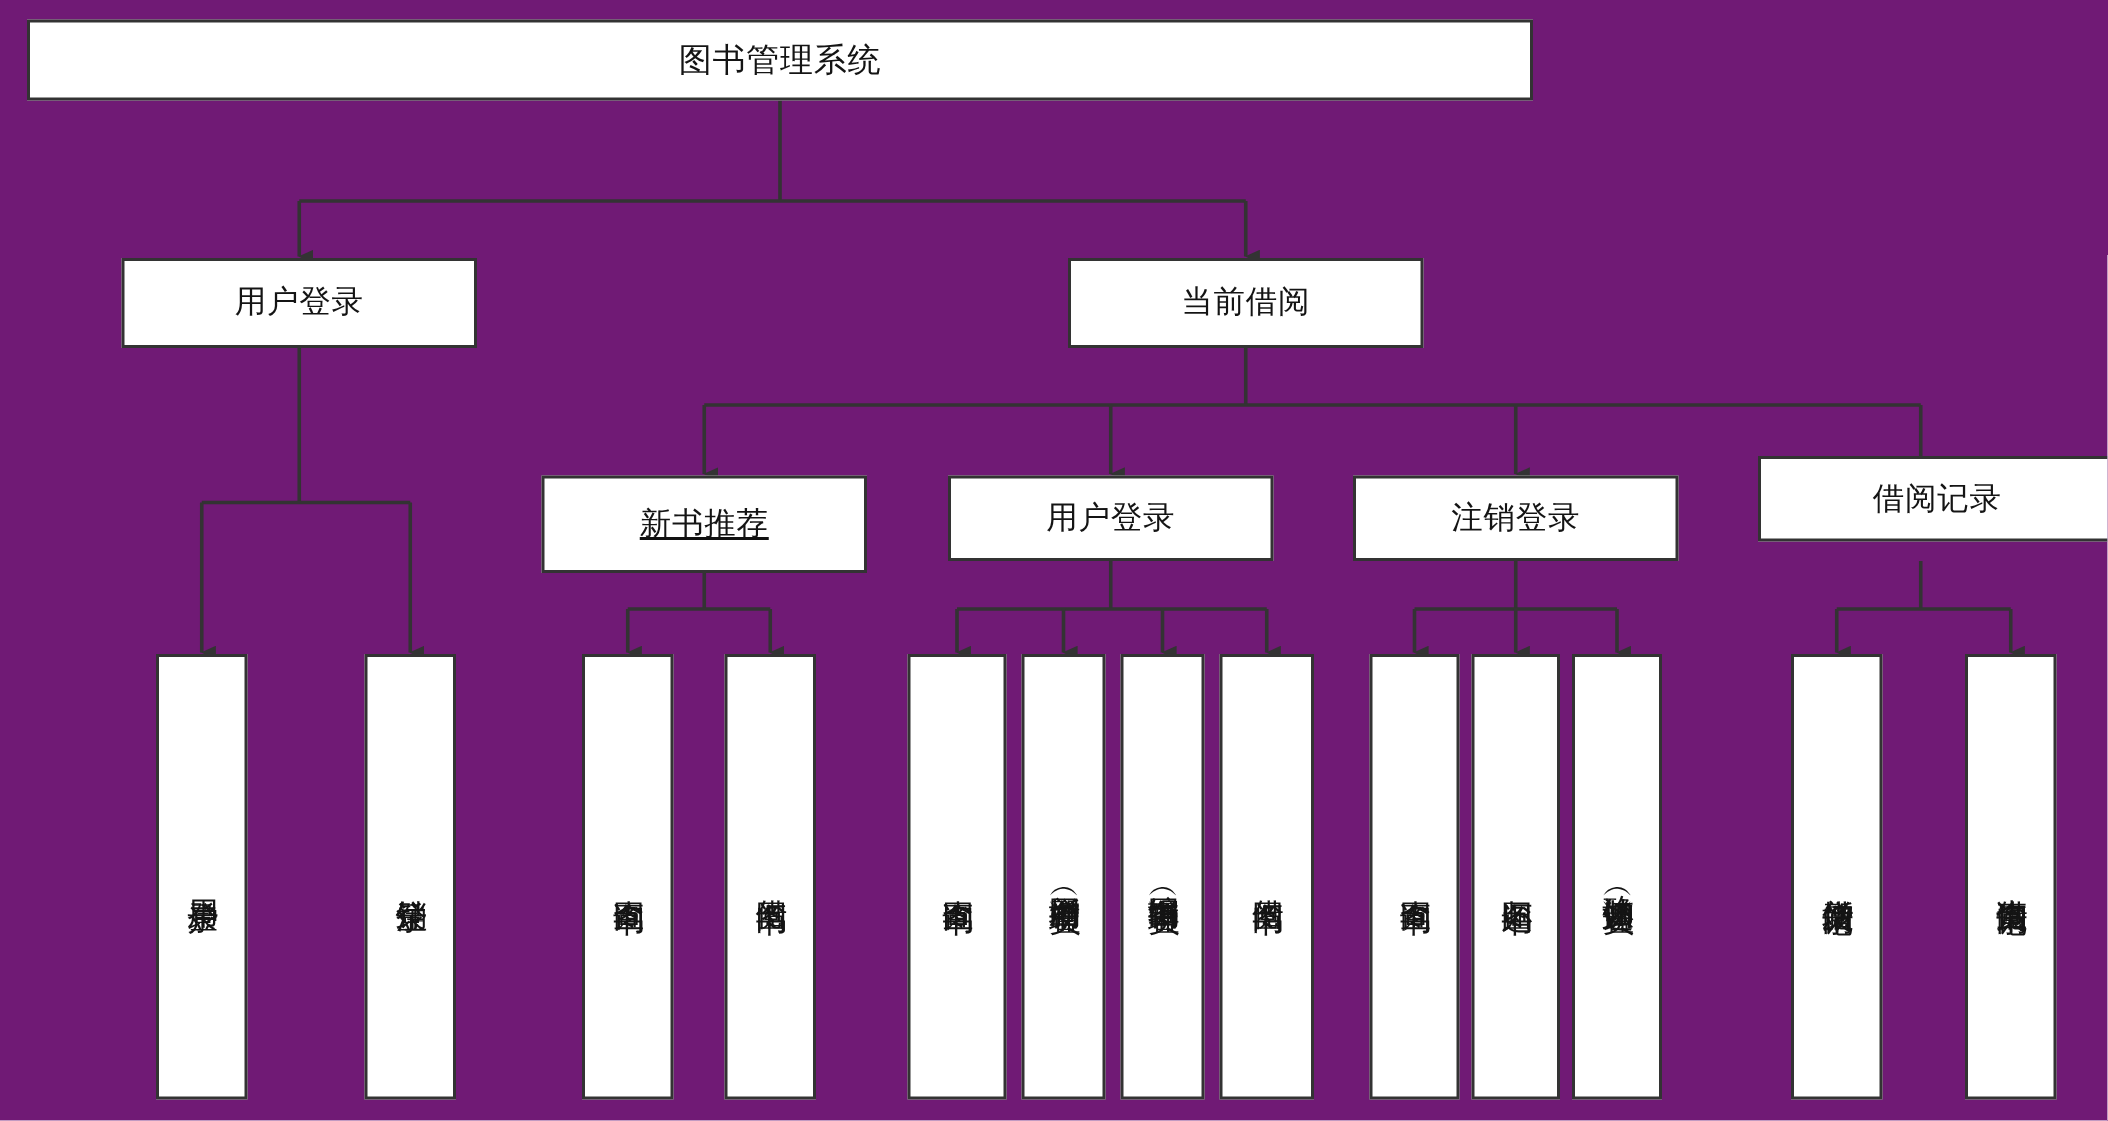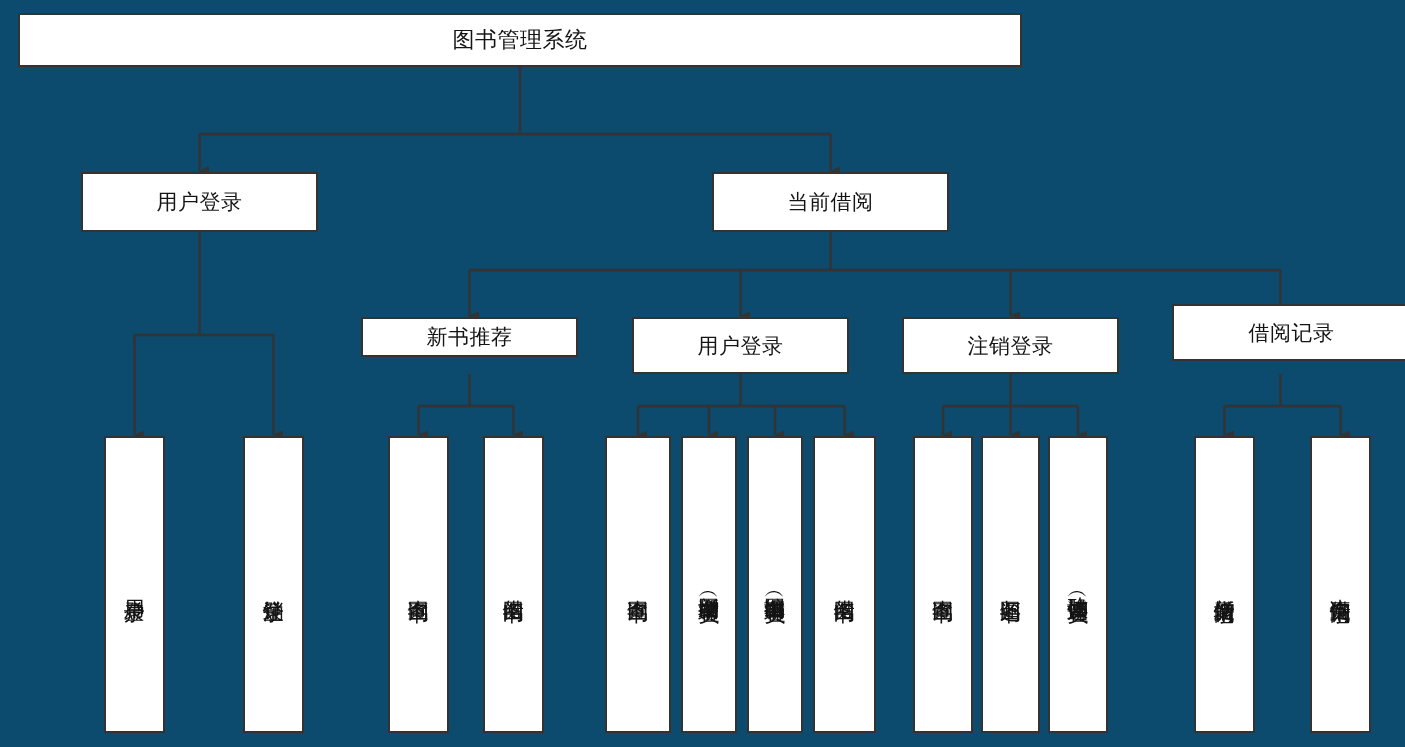--- a/index.html
+++ b/index.html
@@ -7,21 +7,21 @@
     padding: 0;
     background: #ffffff;
   }
   body {
     font-family: "Liberation Sans", "DejaVu Sans", sans-serif;
   }
   #canvas {
     position: relative;
     width: 1405px;
     height: 747px;
-    background: #0c4a6e;
+    background: #701a75;
     overflow: hidden;
   }
   #edges {
     position: absolute;
     left: 0;
     top: 0;
     width: 1405px;
     height: 747px;
     pointer-events: none;
   }
@@ -117,21 +117,21 @@
   <div id="node-layer">
       <div class="node horiz root" style="left: 18px; top: 13px; width: 1004px; height: 54px;">
         <span class="label">图书管理系统</span>
       </div>
       <div class="node horiz" style="left: 81px; top: 172px; width: 237px; height: 60px;">
         <span class="label">用户登录</span>
       </div>
       <div class="node horiz" style="left: 712px; top: 172px; width: 237px; height: 60px;">
         <span class="label">当前借阅</span>
       </div>
-      <div class="node horiz" style="left: 361px; top: 317px; width: 217px; height: 40px;">
+      <div class="node horiz" style="left: 361px; top: 317px; width: 217px; height: 65px; text-decoration: underline;">
         <span class="label">新书推荐</span>
       </div>
       <div class="node horiz" style="left: 632px; top: 317px; width: 217px; height: 57px;">
         <span class="label">用户登录</span>
       </div>
       <div class="node horiz" style="left: 902px; top: 317px; width: 217px; height: 57px;">
         <span class="label">注销登录</span>
       </div>
       <div class="node horiz" style="left: 1172px; top: 304px; width: 239px; height: 57px;">
         <span class="label">借阅记录</span>

